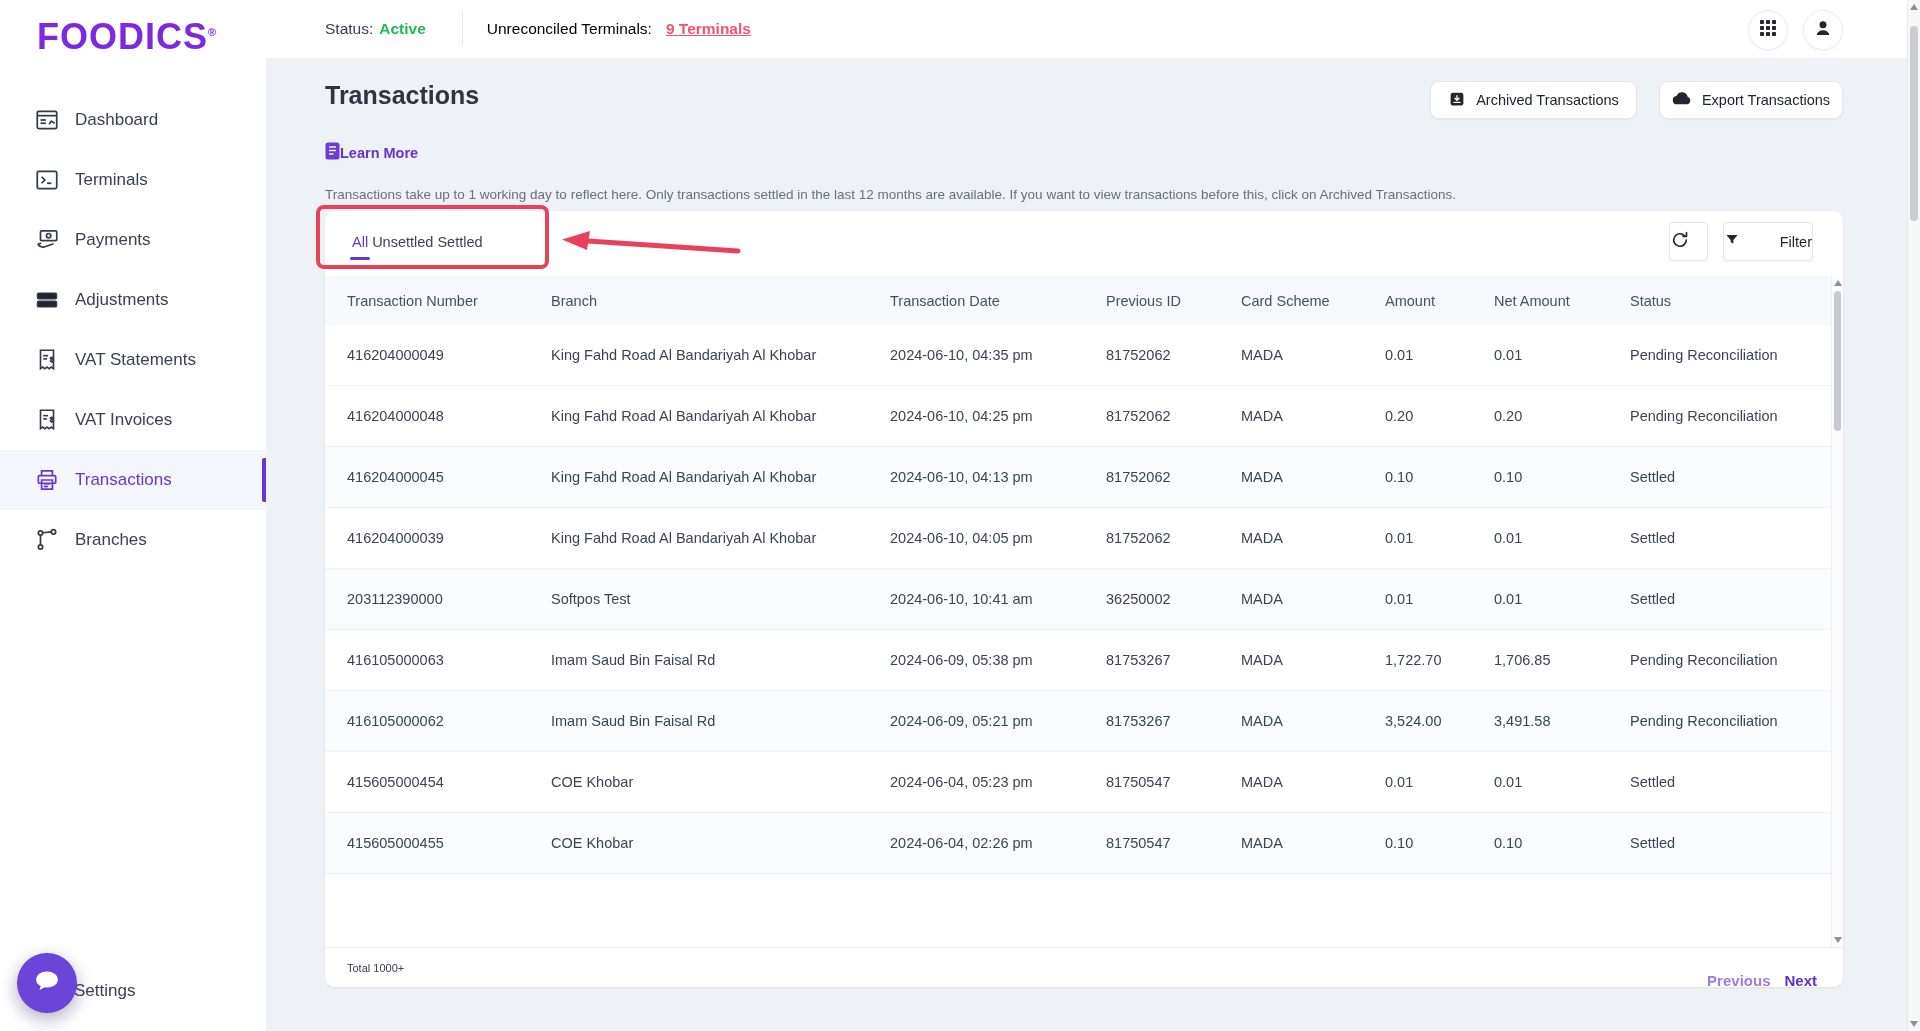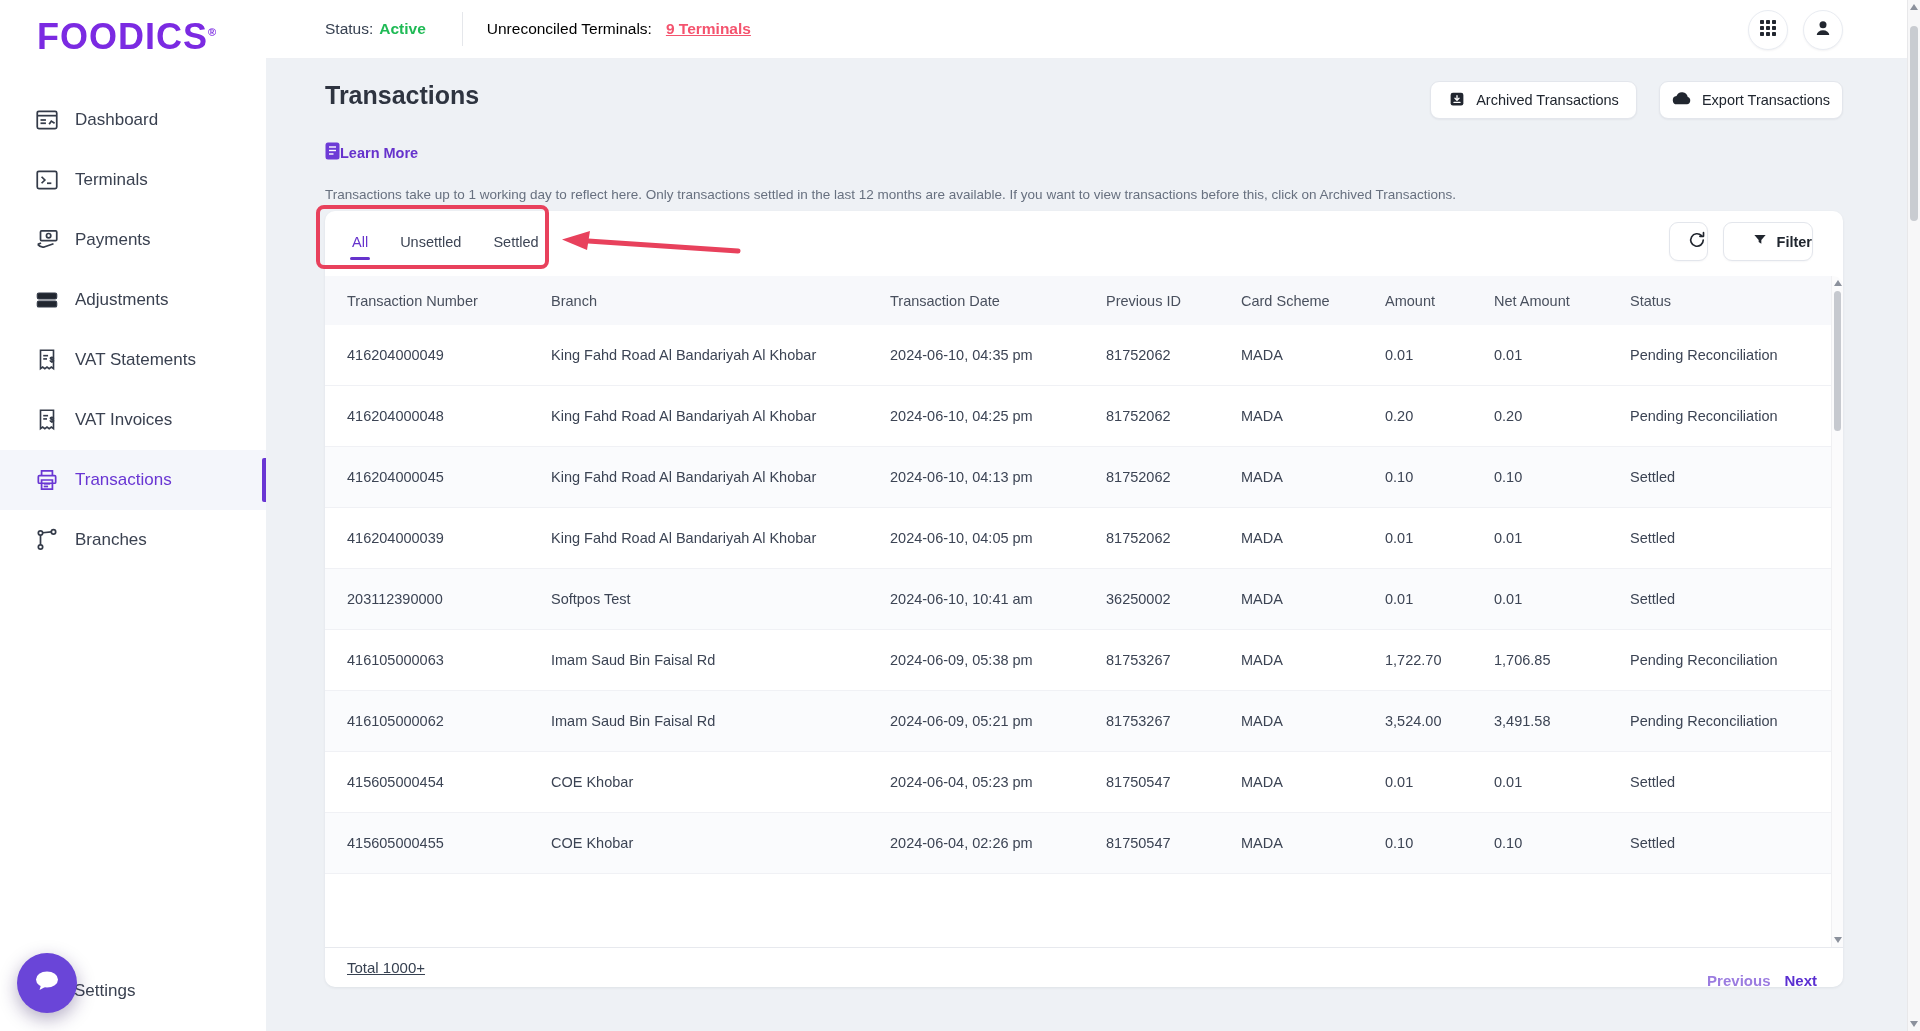--- a/index.html
+++ b/index.html
@@ -37,35 +37,35 @@
   .page-title { position:absolute; left:59px; top:22px; font-size:25px; font-weight:700; color:#2e3440; }
   .hdr-btn { position:absolute; top:22px; height:38px; background:#fff; border:1px solid #e3e6ec; border-radius:9px; display:flex; align-items:center; justify-content:center; gap:10px; font-size:14.5px; font-weight:500; color:#20262f; cursor:pointer; box-shadow:0 1px 2px rgba(16,24,40,.05); }
   .btn-archived { left:1164px; width:207px; }
   .btn-export { left:1393px; width:184px; }
   .learn-more { position:absolute; left:59px; top:83px; display:flex; align-items:center; cursor:pointer;justify-content:flex-end; }
   .learn-more span { font-size:14.5px; font-weight:700; color:#6633cc; }
   .page-desc { position:absolute; left:59px; top:128px; font-size:13.5px; color:#67707f; }
   
   .card { position:absolute; left:59px; top:152px; width:1518px; height:776px; background:#fff; border-radius:10px; box-shadow:0 1px 3px rgba(16,24,40,.07); }
   .tabs-row { position:absolute; left:0; top:0; width:100%; height:65px; display:flex; align-items:center; }
-  .tabs { display:flex; gap:28px; margin-left:25px; }
+  .tabs { display:flex; margin-left:25px; }
   .tab { font-size:14.5px; color:#3c4454; cursor:pointer; position:relative; padding:6px 2px 10px; }
   .tab.active { color:#6633cc; }
   .tab.active::after { content:""; position:absolute; left:0; right:0; bottom:0; height:3px; background:#6633cc; border-radius:2px; }
   .tools { position:absolute; right:30px; top:11px; display:flex; gap:15px; }
-  .tool-btn { height:39px; background:#fff; border:1px solid #e3e6ec; border-radius:9px; display:flex; align-items:center; justify-content:flex-end; gap:9px; cursor:pointer; font-size:14.5px; font-weight:700; color:#20262f; box-shadow:0 1px 2px rgba(16,24,40,.04); }
+  .tool-btn { height:39px; background:#fff; border:1px solid #e3e6ec; border-radius:4px; display:flex; align-items:center; justify-content:space-between; gap:9px; cursor:pointer; font-size:14.5px; font-weight:400; color:#20262f; box-shadow:0 1px 2px rgba(16,24,40,.04); }
   .btn-refresh { width:39px; }
   .btn-filter { width:90px; }
   
   .thead { position:absolute; left:0; top:65px; width:1506px; height:49px; background:#f7f8fb; display:grid; grid-template-columns:204px 339px 216px 135px 144px 109px 136px auto; align-items:center; padding-left:22px; font-size:14.5px; color:#49505e; }
   .tbody { position:absolute; left:0; top:114px; width:1506px; }
   .trow { height:61px; display:grid; grid-template-columns:204px 339px 216px 135px 144px 109px 136px auto; align-items:center; padding-left:22px; font-size:14.5px; color:#3c4454; border-bottom:1px solid #f0f1f5; cursor:pointer; }
   .trow:nth-child(2n+3) { background:#fafbfd; }
   .card-footer { position:absolute; left:0; bottom:0; width:100%; height:40px; border-top:1px solid #e7e9ee; display:flex; align-items:center; justify-content:space-between; padding:0 26px 0 22px; }
-  .total-text { font-size:15px; color:#374151;text-decoration:underline; }
+  .total-text { font-size:11px; color:#374151; }
   .pager { display:flex; gap:14px; font-size:15px; font-weight:700;margin-top:25px; }
   .prev-link { color:#9b7ce0; cursor:default; }
   .next-link { color:#5a2fd1; cursor:pointer; }
   
   .tscroll { position:absolute; right:0; top:65px; width:12px; height:671px; background:#fbfbfc; border-left:1px solid #f0f0f2; border-radius:0 10px 0 0; }
   .tscroll .thumb { position:absolute; left:2px; top:15px; width:7px; height:140px; background:#c6c9cf; border-radius:4px; }
   .arrow-up, .arrow-down { position:absolute; left:2px; width:0; height:0; border-left:4px solid transparent; border-right:4px solid transparent; }
   .arrow-up { top:4px; border-bottom:6px solid #8b919c; }
   .arrow-down { bottom:4px; border-top:6px solid #8b919c; }
   

